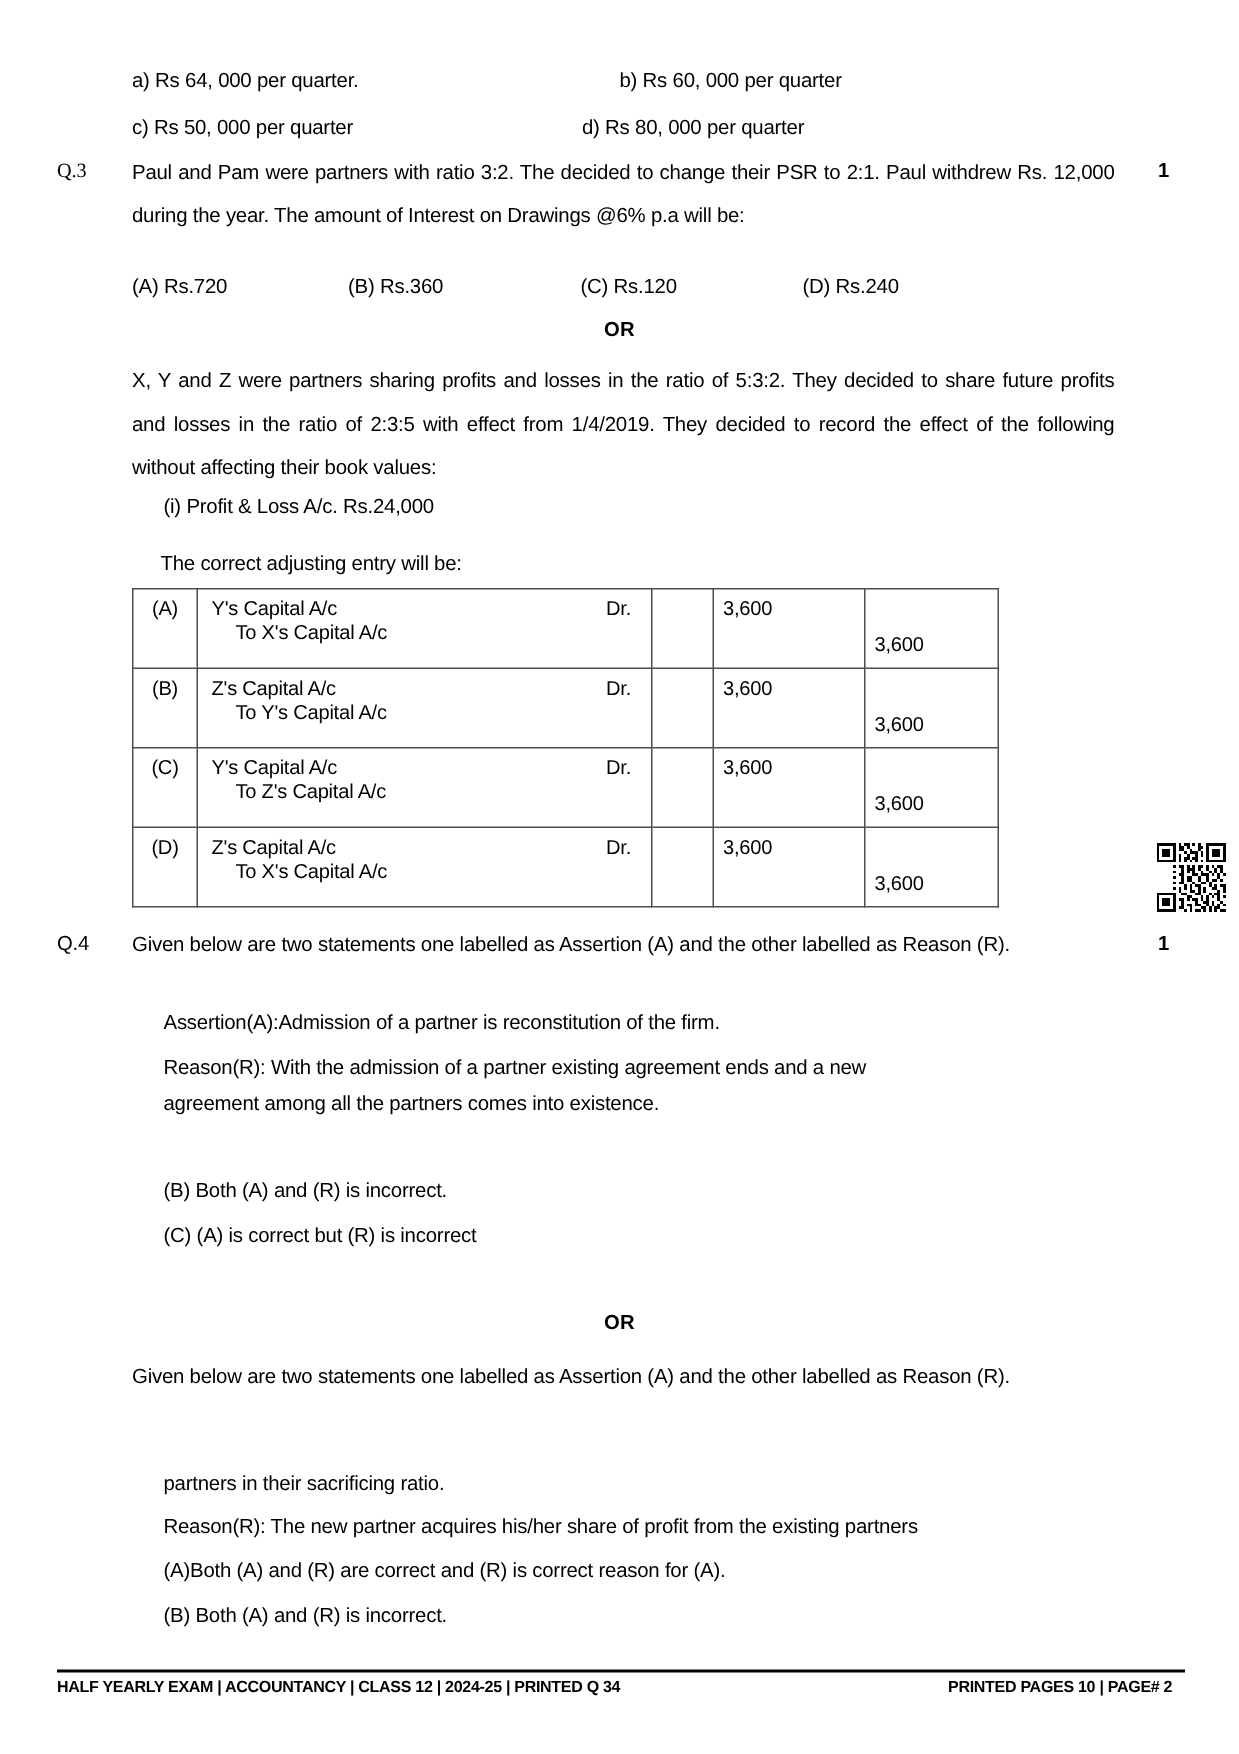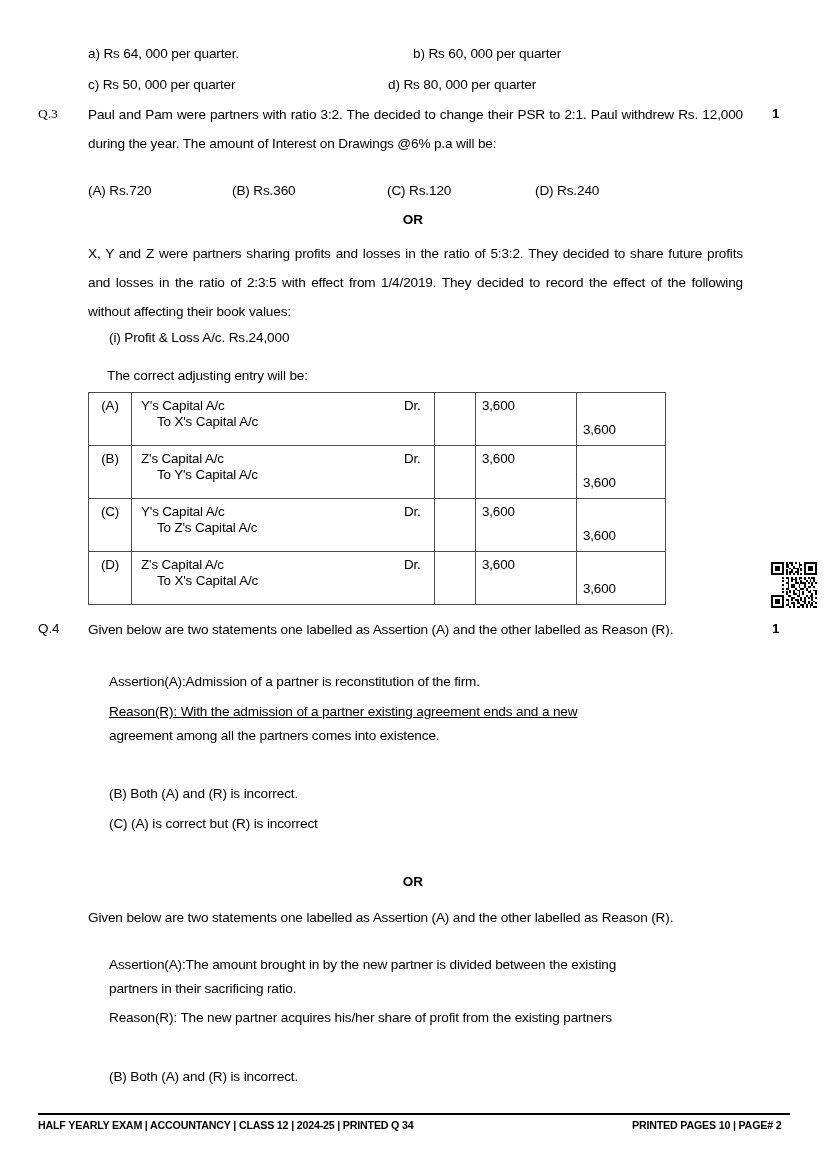--- a/index.html
+++ b/index.html
@@ -370,33 +370,33 @@
         <rect x="16" y="23" width="1" height="1"></rect>
       </g>
     </svg>
   </div>
 
   <div class="qnum" style="top:621px;">Q.4</div>
   <div class="marks" style="top:621px;">1</div>
   <div class="body-text" style="top:615px; width:655px;">Given below are two statements one labelled as Assertion (A) and the other labelled as Reason (R).</div>
 
   <div class="line" style="top:674px;">Assertion(A):Admission of a partner is reconstitution of the firm.</div>
-  <div class="line" style="top:704px;text-decoration:underline;">Reason(R): With the admission of a partner existing agreement ends and a new</div>
+  <div class="line" style="top:704px;">Reason(R): With the admission of a partner existing agreement ends and a new</div>
   <div class="line" style="top:728px;">agreement among all the partners comes into existence.</div>
 
   <div class="line" style="top:786px;">(B) Both (A) and (R) is incorrect.</div>
   <div class="line" style="top:816px;">(C) (A) is correct but (R) is incorrect</div>
 
   <div class="or-label" style="top:874px;">OR</div>
 
   <div class="body-text" style="top:903px; width:655px;">Given below are two statements one labelled as Assertion (A) and the other labelled as Reason (R).</div>
 
-  <div class="line" style="top:957px;">Assertion(A):The amount brought in by the new partner is divided between the existing</div>
   <div class="line" style="top:981px;">partners in their sacrificing ratio.</div>
   <div class="line" style="top:1010px;">Reason(R): The new partner acquires his/her share of profit from the existing partners</div>
 
+  <div class="line" style="top:1039px;">(A)Both (A) and (R) are correct and (R) is correct reason for (A).</div>
   <div class="line" style="top:1069px;">(B) Both (A) and (R) is incorrect.</div>
 
   <div id="footer-rule"></div>
   <div class="footer-text" id="footer-left">HALF YEARLY EXAM | ACCOUNTANCY | CLASS 12 | 2024-25 | PRINTED Q 34</div>
   <div class="footer-text" id="footer-right">PRINTED PAGES 10 | PAGE# 2</div>
 
 </div>
 
 </body></html>

